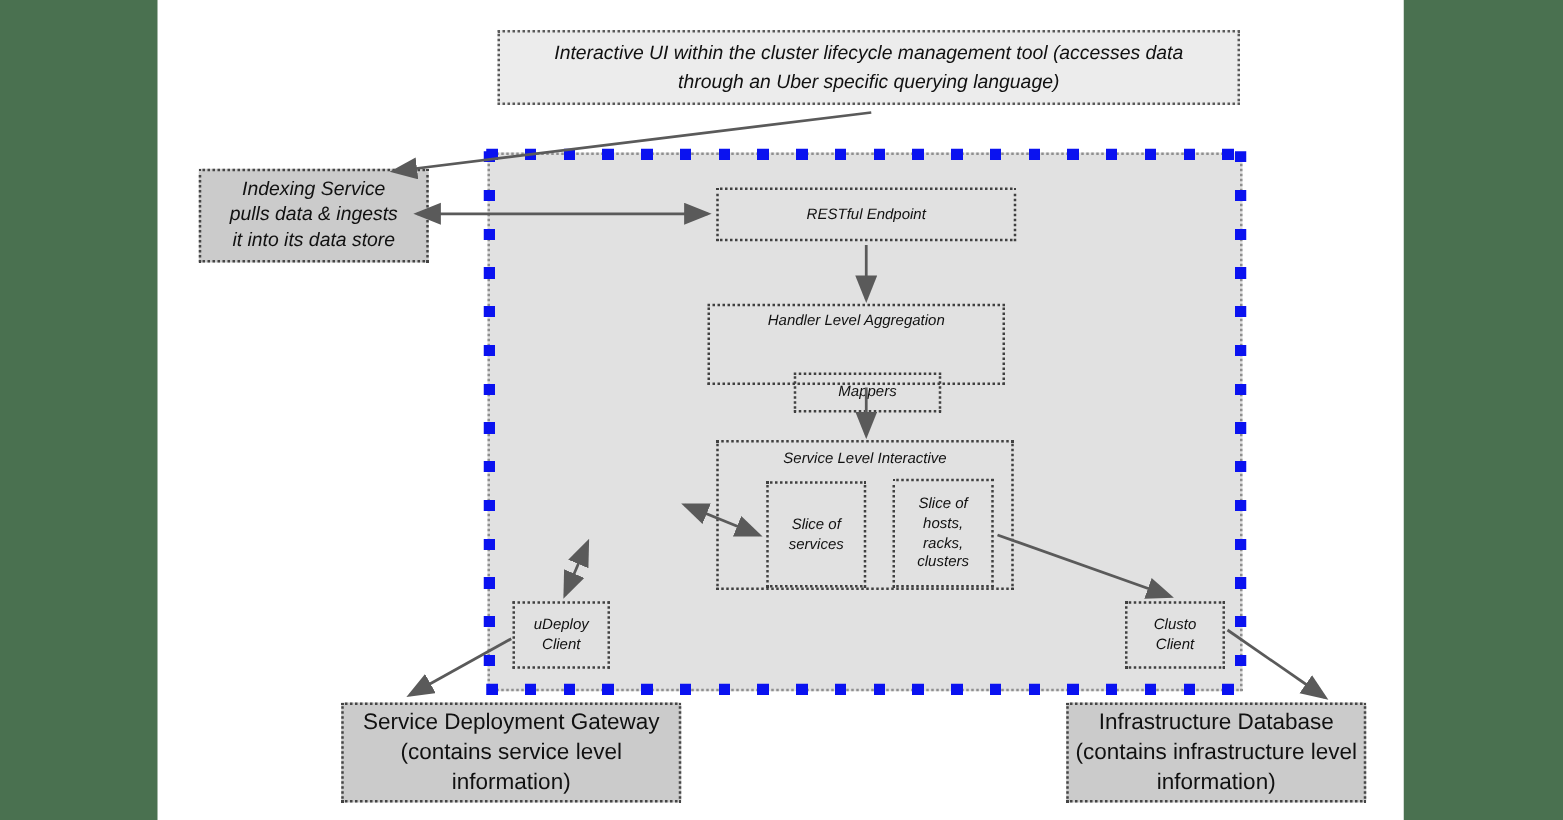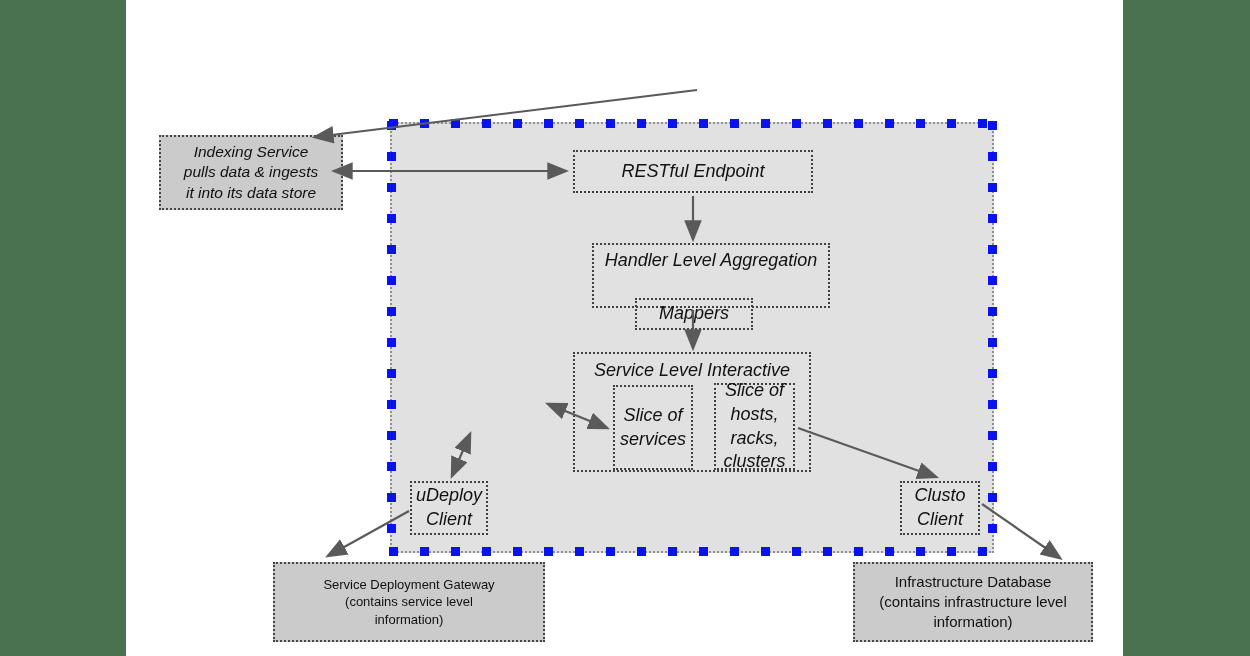--- a/index.html
+++ b/index.html
@@ -25,61 +25,65 @@
   .lbl{white-space:pre-line;line-height:1.32;}
   .italic .lbl, .italic{font-style:italic;}
 
   
   #note{left:398px;top:24px;width:594px;height:60px;background:var(--note-gray,#ececec);border-color:#5a5a5a;font-size:15.5px;}
   #note .lbl{line-height:1.5;}
 
   
   .graybox{background:var(--box-gray,#cbcbcb);}
   #indexing{left:159px;top:135px;width:184px;height:75px;font-size:15.5px;}
-  #sdg{left:273px;top:562px;width:272px;height:80px;font-size:13px;}
-  #infra{left:853px;top:562px;width:240px;height:80px;font-size:15px;}
+  #sdg{left:273px;top:562px;width:272px;height:80px;font-size:18px;}
+  #infra{left:853px;top:562px;width:240px;height:80px;font-size:18px;}
 
   
   #container{
     position:absolute;left:390px;top:122px;width:604px;height:431px;
     box-sizing:border-box;
     background:var(--panel-gray,#e1e1e1);
     border:2px dotted #8f8f8f;
   }
   .bsq{position:absolute;pointer-events:none;}
   .bsq.h{height:9px;left:-3px;right:-3px;background-image:repeating-linear-gradient(90deg,var(--accent-blue,#0a12f0) 0 9px,transparent 9px 31px);}
   .bsq.top{top:-5px;}
   .bsq.bot{bottom:-5px;}
   .bsq.v{width:9px;top:-3px;bottom:-3px;background-image:repeating-linear-gradient(180deg,var(--accent-blue,#0a12f0) 0 9px,transparent 9px 31px);}
   .bsq.lft{left:-5px;}
   .bsq.rgt{right:-5px;}
 
   
-  .inner{border:2px dotted #404040;font-size:18px;text-align:center;}
+  .inner{border:2px dotted #404040;font-size:12px;text-align:center;}
   #restful{left:573px;top:150px;width:240px;height:43px;}
-  #handler{left:592px;top:243px;width:238px;height:65px;flex-direction:column;justify-content:flex-start;padding-top:4px;}
+  #handler{left:566px;top:243px;width:238px;height:65px;flex-direction:column;justify-content:flex-start;padding-top:4px;}
   #mappers{left:635px;top:274px;width:118px;height:32px;margin-top:24px;}
   #service{left:573px;top:352px;width:238px;height:120px;flex-direction:column;justify-content:flex-start;padding-top:5px;}
   #slice-services{left:613px;top:385px;width:80px;height:85px;}
   #slice-hosts{left:714px;top:383px;width:81px;height:87px;}
   #workerpools{left:408px;top:385px;width:133px;height:45px;}
   #udeploy{left:410px;top:481px;width:78px;height:54px;}
   #clusto{left:900px;top:481px;width:80px;height:54px;}
 
   #arrows{position:absolute;left:0;top:0;pointer-events:none;}
   #arrows line{stroke:var(--arrow-gray,#5a5a5a);stroke-width:2.2;}
 </style>
 </head>
 <body>
 
 <div id="stage">
 
   <div class="sidebar l"></div>
   <div class="sidebar r"></div>
 
+  <div class="box italic" id="note">
+    <span class="lbl">Interactive UI within the cluster lifecycle management tool (accesses data
+through an Uber specific querying language)</span>
+  </div>
 
   <div class="box graybox italic" id="indexing">
     <span class="lbl">Indexing Service
 pulls data &amp; ingests
 it into its data store</span>
   </div>
 
   <div id="container">
     <div class="bsq h top"></div>
     <div class="bsq h bot"></div>

